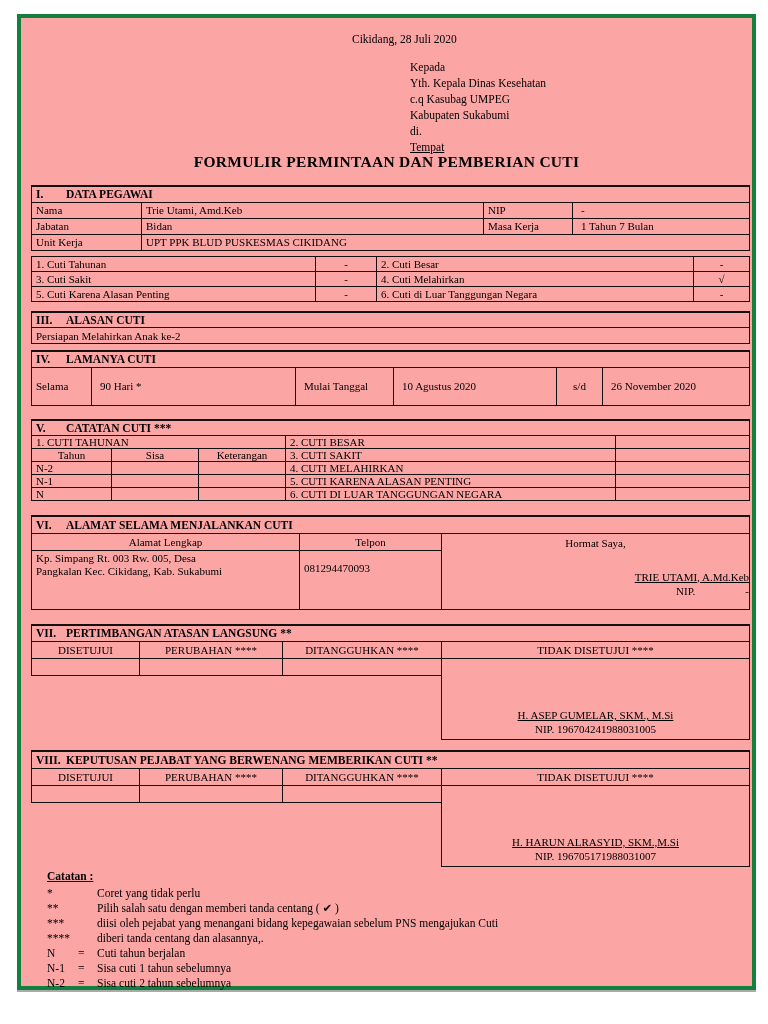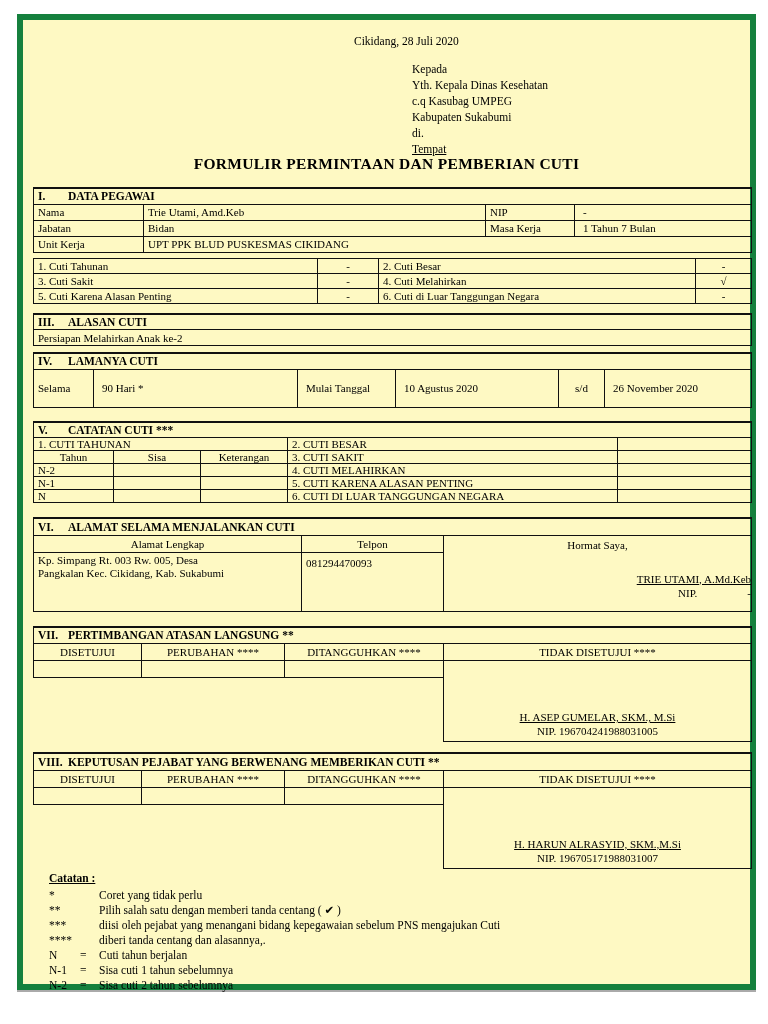--- a/index.html
+++ b/index.html
@@ -3,21 +3,21 @@
 <meta charset="utf-8">
 <style>
   * { margin:0; padding:0; box-sizing:border-box; }
   html,body { background:#fff; }
   body {
     width:768px; height:1024px; position:relative;
     font-family:"Liberation Serif","DejaVu Serif",serif; color:#000;
   }
   .sheet {
     position:absolute; left:17px; top:14px; width:739px; height:976px;
-    border:6px solid #15803d; background:#fef9c3; box-shadow:0 2px 0 #aaa;
+    border:4px solid #15803d; background:#fca5a5; box-shadow:0 2px 0 #aaa;
   }
   .date { position:absolute; left:331px; top:15px; font-size:11.5px; }
   .recipient { position:absolute; left:389px; top:41px; font-size:11.5px; line-height:16px; }
   .recipient .place { display:inline-block; text-decoration:underline; }
   .doc-title {
     position:absolute; top:135px; left:0; width:100%; text-align:center;
     font-size:15.5px; font-weight:bold; letter-spacing:.3px;
   }
   .content { position:absolute; left:10px; top:167px; width:718px; }
 
@@ -33,21 +33,21 @@
   .p8 { padding-left:8px; }
 
   .h16 { height:16px; } .h15 { height:15px; } .h17 { height:17px; }
   .h13 { height:13px; } .h21 { height:38px; } .h59 { height:59px; } .h64 { height:64px; }
 
   .mt5 { margin-top:5px; } .mt9 { margin-top:9px; } .mt6 { margin-top:6px; }
   .mt11 { margin-top:13px; } .mt14 { margin-top:14px; } .mt10 { margin-top:10px; }
 
   
   .addr { white-space:normal; vertical-align:top; line-height:13px; padding-top:1px; }
-  .phone { vertical-align:top; padding-top:4px; }
+  .phone { vertical-align:top; padding-top:11px; }
   .signcell { vertical-align:top; padding:0;margin-top:44px; }
   .hormat { text-align:center; padding-top:3px; font-size:11px; }
   .sigblock { margin-top:21px; padding-left:86px; font-size:11px; line-height:14px; text-align:right; }
   .uline { text-decoration:underline; }
   .nip-dash { margin-left:50px; }
 
   
   .open { border-left:none; border-right:none; border-bottom:none; }
   .tallsign { vertical-align:bottom; text-align:center; padding-bottom:3px; line-height:14px; }
 

